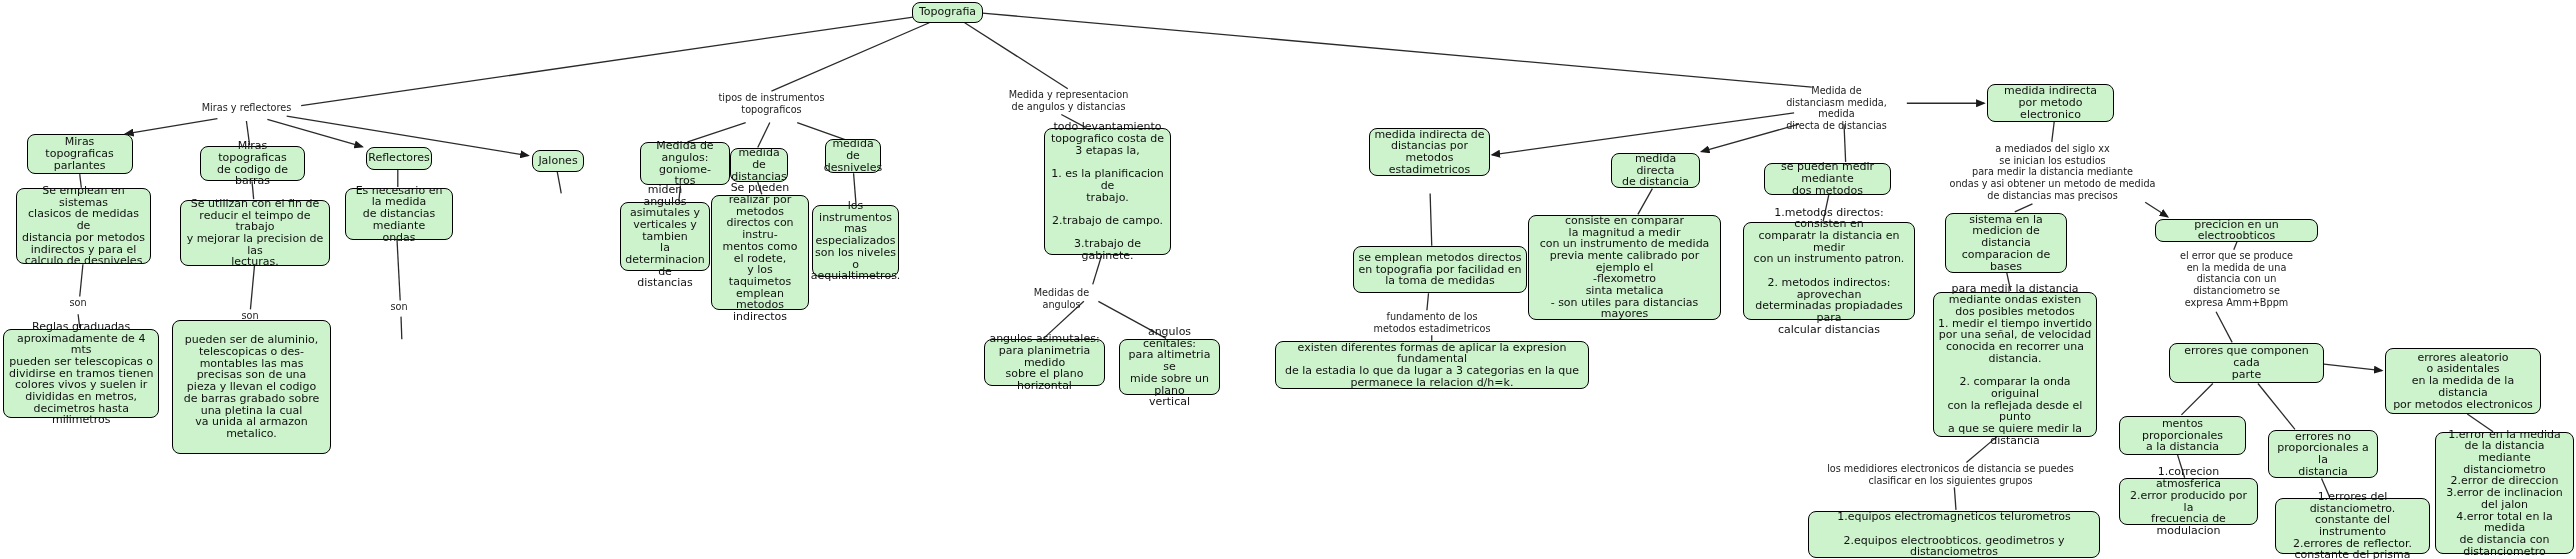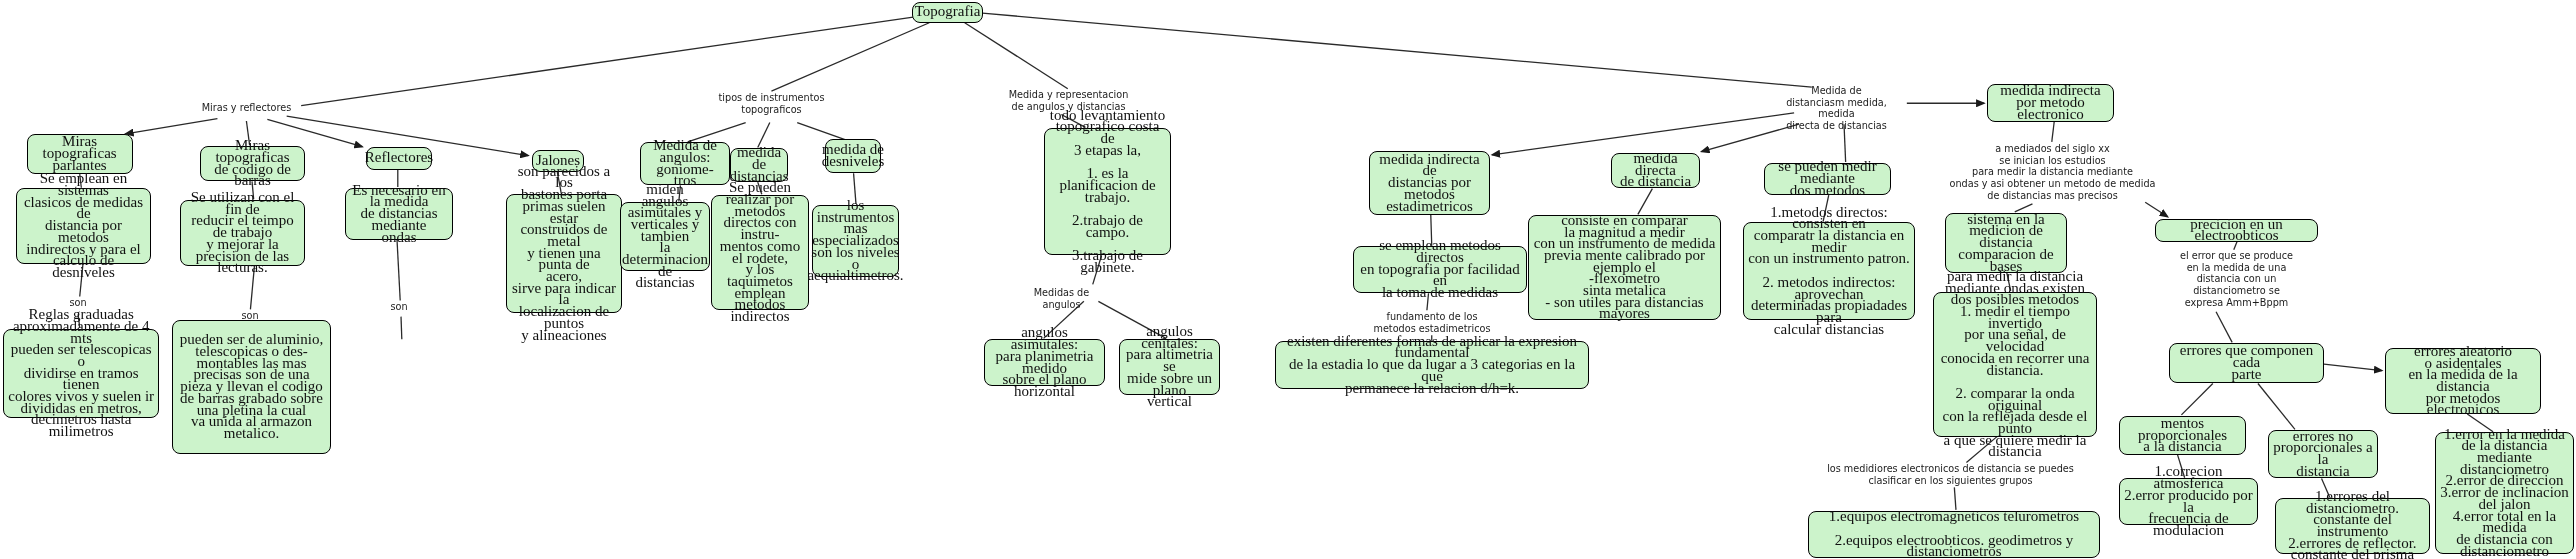--- a/index.html
+++ b/index.html
@@ -1,22 +1,22 @@
 <!DOCTYPE html>
 <html style="font-size:13px"><head>
 <meta charset="utf-8">
 <style>
   html,body{margin:0;padding:0;background:#ffffff;}
   #canvas{position:relative;width:2576px;height:560px;background:#ffffff;
           font-family:"DejaVu Sans","Liberation Sans",sans-serif;overflow:hidden;}
   #edges{position:absolute;left:0;top:0;width:2576px;height:560px;}
   .box{position:absolute;background:#ccf3cb;border:1.3px solid #000;border-radius:8px;
-       color:#111;font-size:15px;line-height:11.7px;text-align:center;
+       color:#111;font-size:11px;line-height:11.7px;text-align:center;
        white-space:pre-line;box-sizing:border-box;padding:2.4px 4px;
-       display:flex;align-items:center;justify-content:center;font-family:Liberation Serif, serif;}
+       display:flex;align-items:center;justify-content:center;}
   .lbl{position:absolute;color:#1c1c1c;font-size:9.7px;line-height:11.7px;
        text-align:center;white-space:pre-line;}
   line{stroke:#2a2a2a;stroke-width:1.6;}
 </style>
 </head>
 <body>
 
 <div id="canvas">
 
   <svg id="edges" viewBox="0 0 3199 695">
@@ -100,50 +100,41 @@
   <div class="box" style="left:3.2px;top:329px;width:156px;height:89px">Reglas graduadas
 aproximadamente de 4 mts
 pueden ser telescopicas o
 dividirse en tramos tienen
 colores vivos y suelen ir
 divididas en metros,
 decimetros hasta milimetros</div>
 
   <div class="box" style="left:200px;top:146px;width:105px;height:35px">Miras topograficas
 de codigo de barras</div>
-  <div class="box" style="left:180px;top:200px;width:125px;height:66px">Se utilizan con el fin de
+  <div class="box" style="left:180px;top:200px;width:150px;height:66px">Se utilizan con el fin de
 reducir el teimpo de trabajo
 y mejorar la precision de las
 lecturas.</div>
   <div class="lbl" style="left:238px;top:310px;width:24px">son</div>
   <div class="box" style="left:172px;top:320px;width:159px;height:134px">pueden ser de aluminio,
 telescopicas o des-
 montables las mas
 precisas son de una
 pieza y llevan el codigo
 de barras grabado sobre
 una pletina la cual
 va unida al armazon metalico.</div>
 
   <div class="box" style="left:366px;top:147px;width:66px;height:22.5px">Reflectores</div>
   <div class="box" style="left:345px;top:188px;width:108px;height:52px">Es necesario en la medida
 de distancias mediante
 ondas</div>
   <div class="lbl" style="left:387px;top:301px;width:24px">son</div>
 
   <div class="box" style="left:532px;top:150px;width:52px;height:22px">Jalones</div>
-  <div class="box" style="left:506px;top:194px;width:116px;height:119px">son parecidos a los
-bastones porta
-primas suelen estar
-construidos de metal
-y tienen una punta de
-acero,
-sirve para indicar la
-localizacion de puntos
-y alineaciones</div>
 
   <div class="lbl" style="left:715px;top:92px;width:113px">tipos de instrumentos
 topograficos</div>
   <div class="box" style="left:640px;top:142px;width:90px;height:43px">Medida de
 angulos: goniome-
 tros</div>
   <div class="box" style="left:620px;top:202px;width:90px;height:69px">miden angulos
 asimutales y
 verticales y tambien
 la determinacion de
@@ -178,21 +169,21 @@
 3.trabajo de gabinete.</div>
   <div class="lbl" style="left:1015px;top:287px;width:93px">Medidas de angulos</div>
   <div class="box" style="left:984px;top:339px;width:121px;height:47px">angulos asimutales:
 para planimetria medido
 sobre el plano horizontal</div>
   <div class="box" style="left:1119px;top:339px;width:101px;height:56px">angulos cenitales:
 para altimetria se
 mide sobre un plano
 vertical</div>
 
-  <div class="box" style="left:1369px;top:151px;width:121px;height:64px">medida indirecta de
+  <div class="box" style="left:1369px;top:128px;width:121px;height:48px">medida indirecta de
 distancias por metodos
 estadimetricos</div>
   <div class="box" style="left:1353px;top:246px;width:174px;height:47px">se emplean metodos directos
 en topografia por facilidad en
 la toma de medidas</div>
   <div class="lbl" style="left:1369px;top:311px;width:126px">fundamento de los
 metodos estadimetricos</div>
   <div class="box" style="left:1275px;top:341px;width:314px;height:48px">existen diferentes formas de aplicar la expresion fundamental
 de la estadia lo que da lugar a 3 categorias en la que
 permanece la relacion d/h=k.</div>

